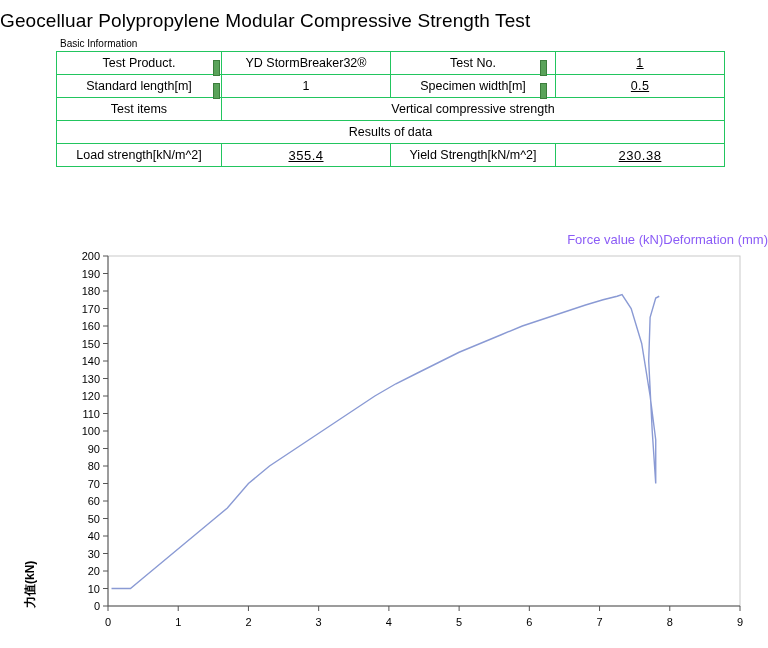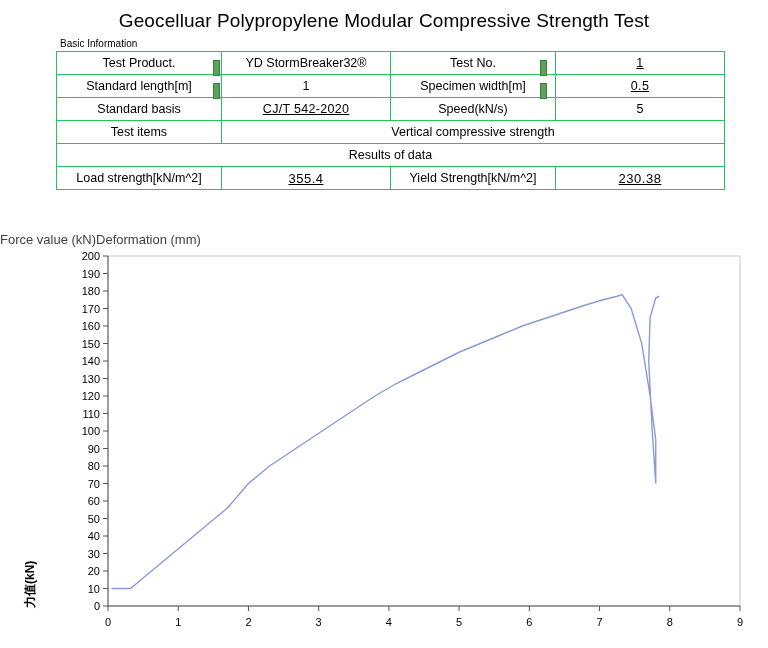--- a/index.html
+++ b/index.html
@@ -9,21 +9,20 @@
   }
   body {
     width: 768px;
     height: 648px;
     font-family: "Liberation Sans", sans-serif;
     color: #000000;
     overflow: hidden;
     position: relative;
   }
   .page-title {
-    text-align: center;
     font-size: 19px;
     padding-top: 10px;
     letter-spacing: 0.1px;
     white-space: nowrap;
   }
   .section-label {
     font-size: 10px;
     margin: 6px 0 2px 60px;
   }
   table.info {
@@ -56,24 +55,24 @@
     border: 1px solid #3c7d3c;
   }
   .chart-area {
     position: absolute;
     left: 0;
     top: 228px;
     width: 768px;
     height: 420px;
   }
   .chart-title {
-    text-align: left;
+    text-align: right;
     font-size: 13px;
     padding-top: 4px;
-    color: #404040;
+    color: #8b5cf6;
   }
   .plot-wrap {
     position: absolute;
     left: 0; top: 0;
     width: 768px; height: 420px;
   }
   .ylabel-rot {
     position: absolute;
     left: 22px;
     top: 380px;
@@ -98,26 +97,20 @@
     <td class="lbl">Test Product.</td>
     <td class="val">YD StormBreaker32®</td>
     <td class="lbl">Test No.</td>
     <td class="val"><span class="u-small">1</span></td>
   </tr>
   <tr>
     <td class="lbl">Standard length[m]</td>
     <td class="val">1</td>
     <td class="lbl">Specimen width[m]</td>
     <td class="val"><span class="u-small">0.5</span></td>
-  </tr>
-  <tr>
-    <td class="lbl">Standard basis</td>
-    <td class="val"><span class="u-small">CJ/T 542-2020</span></td>
-    <td class="lbl">Speed(kN/s)</td>
-    <td class="val">5</td>
   </tr>
   <tr>
     <td class="lbl">Test items</td>
     <td colspan="3" class="big-center">Vertical compressive strength</td>
   </tr>
   <tr>
     <td colspan="4" class="big-center">Results of data</td>
   </tr>
   <tr class="results-row">
     <td class="lbl">Load strength[kN/m^2]</td>

